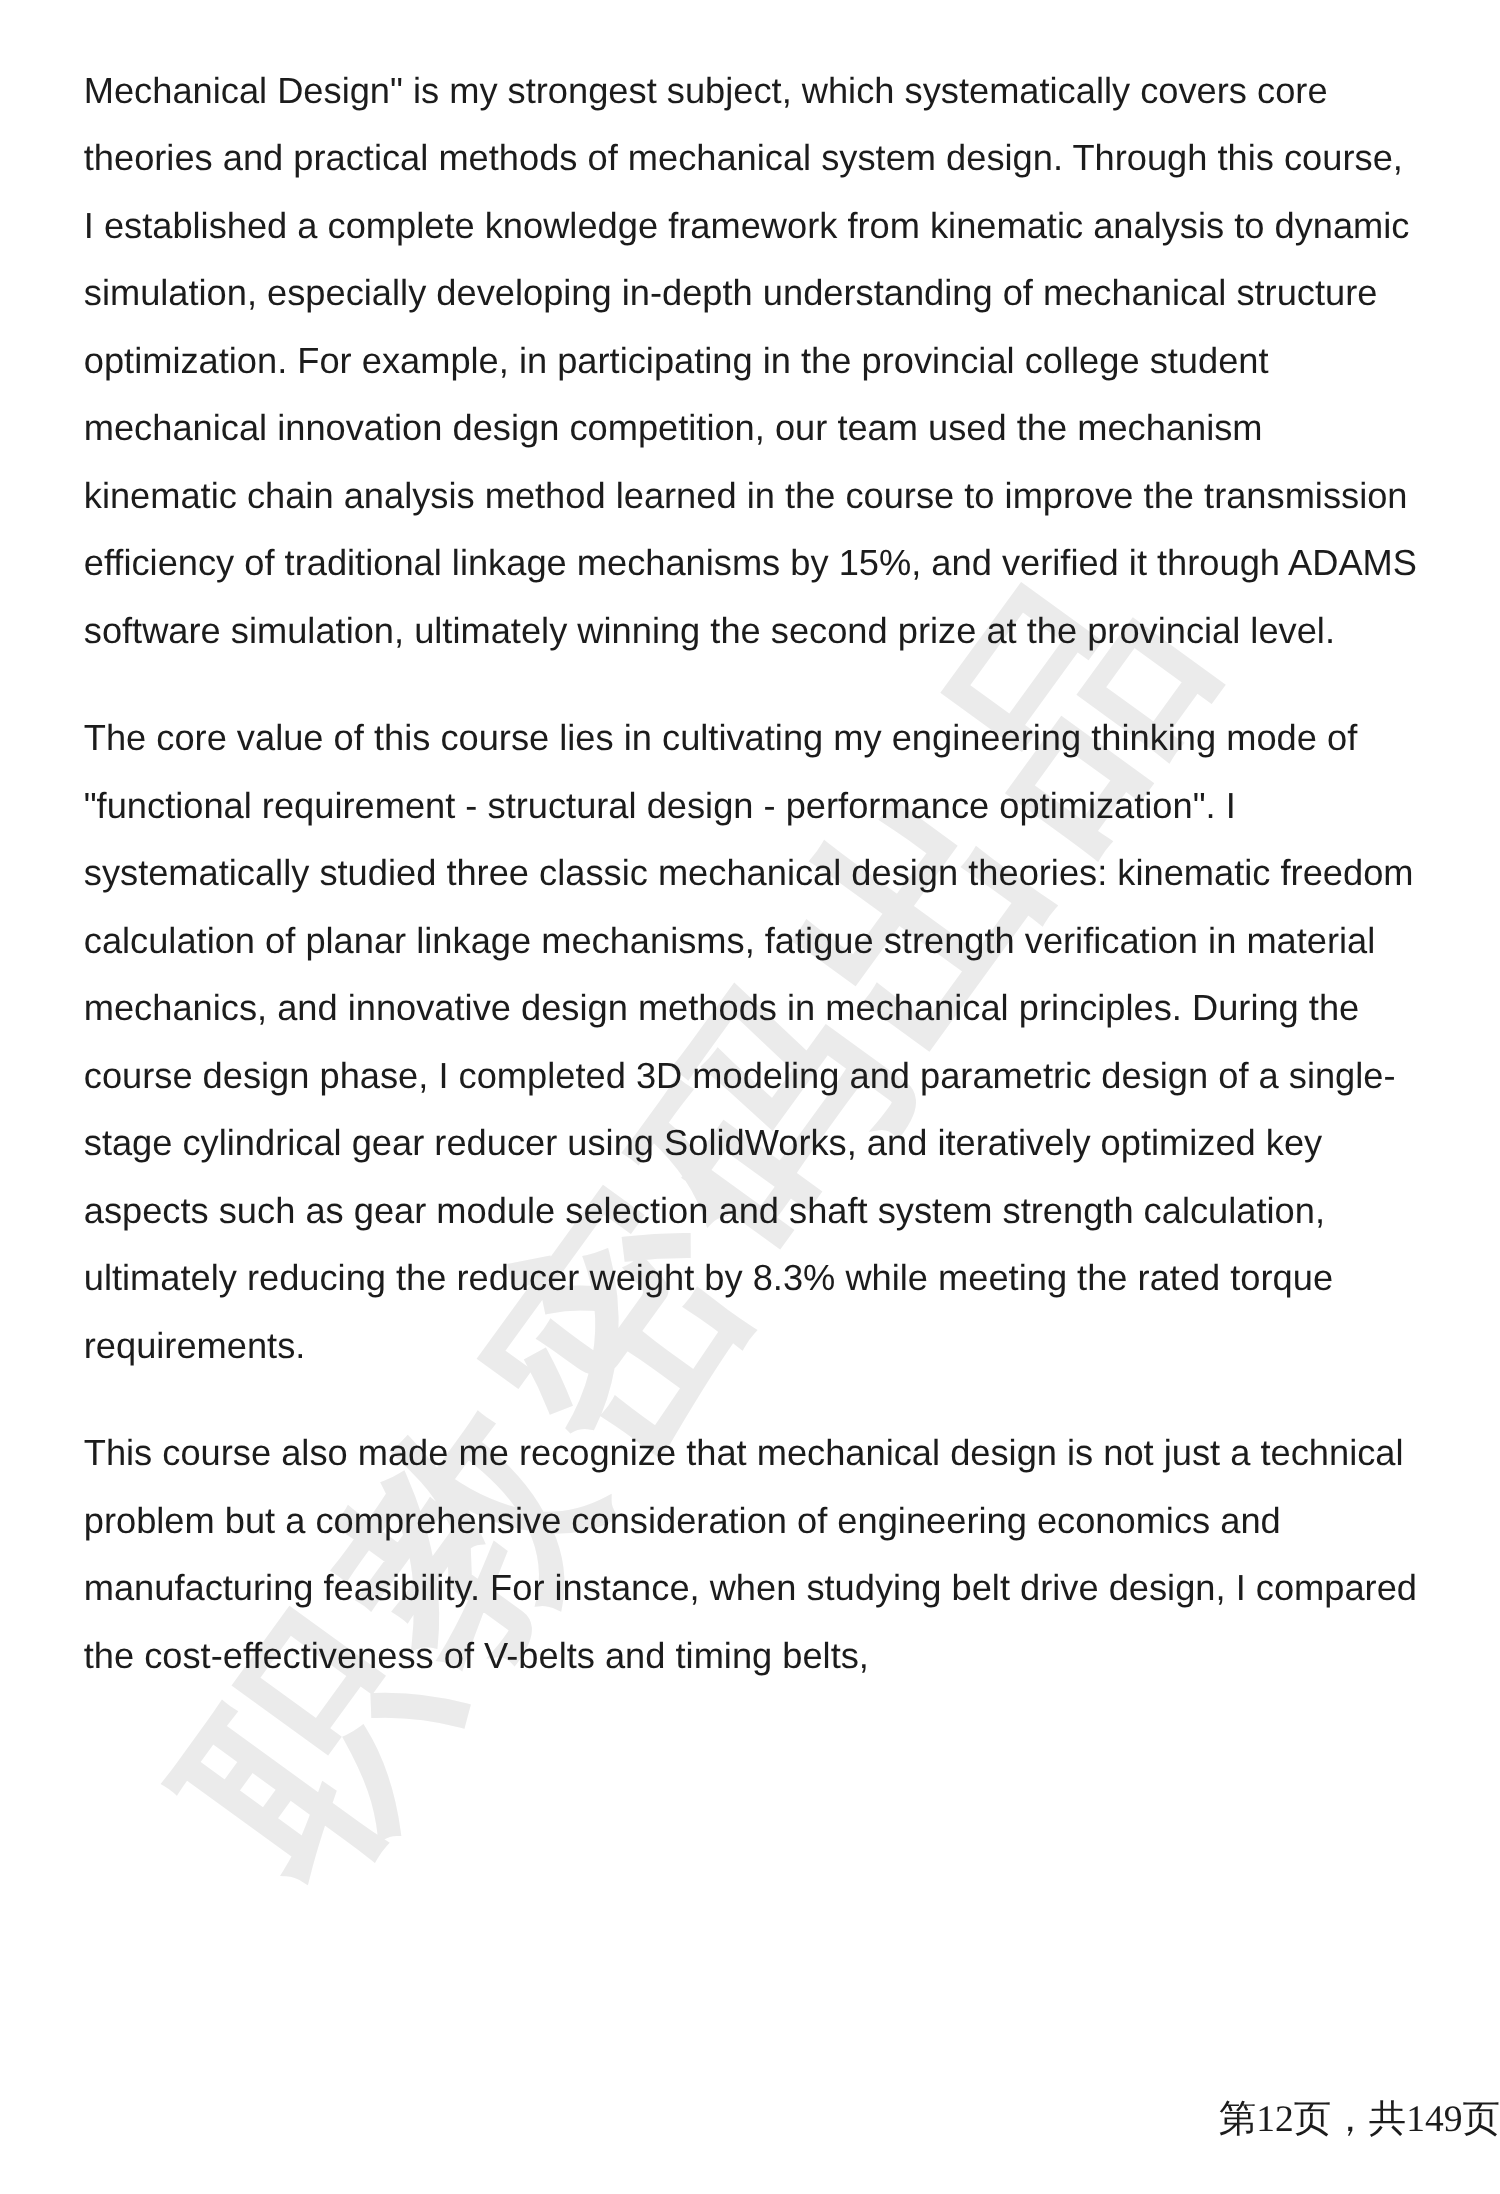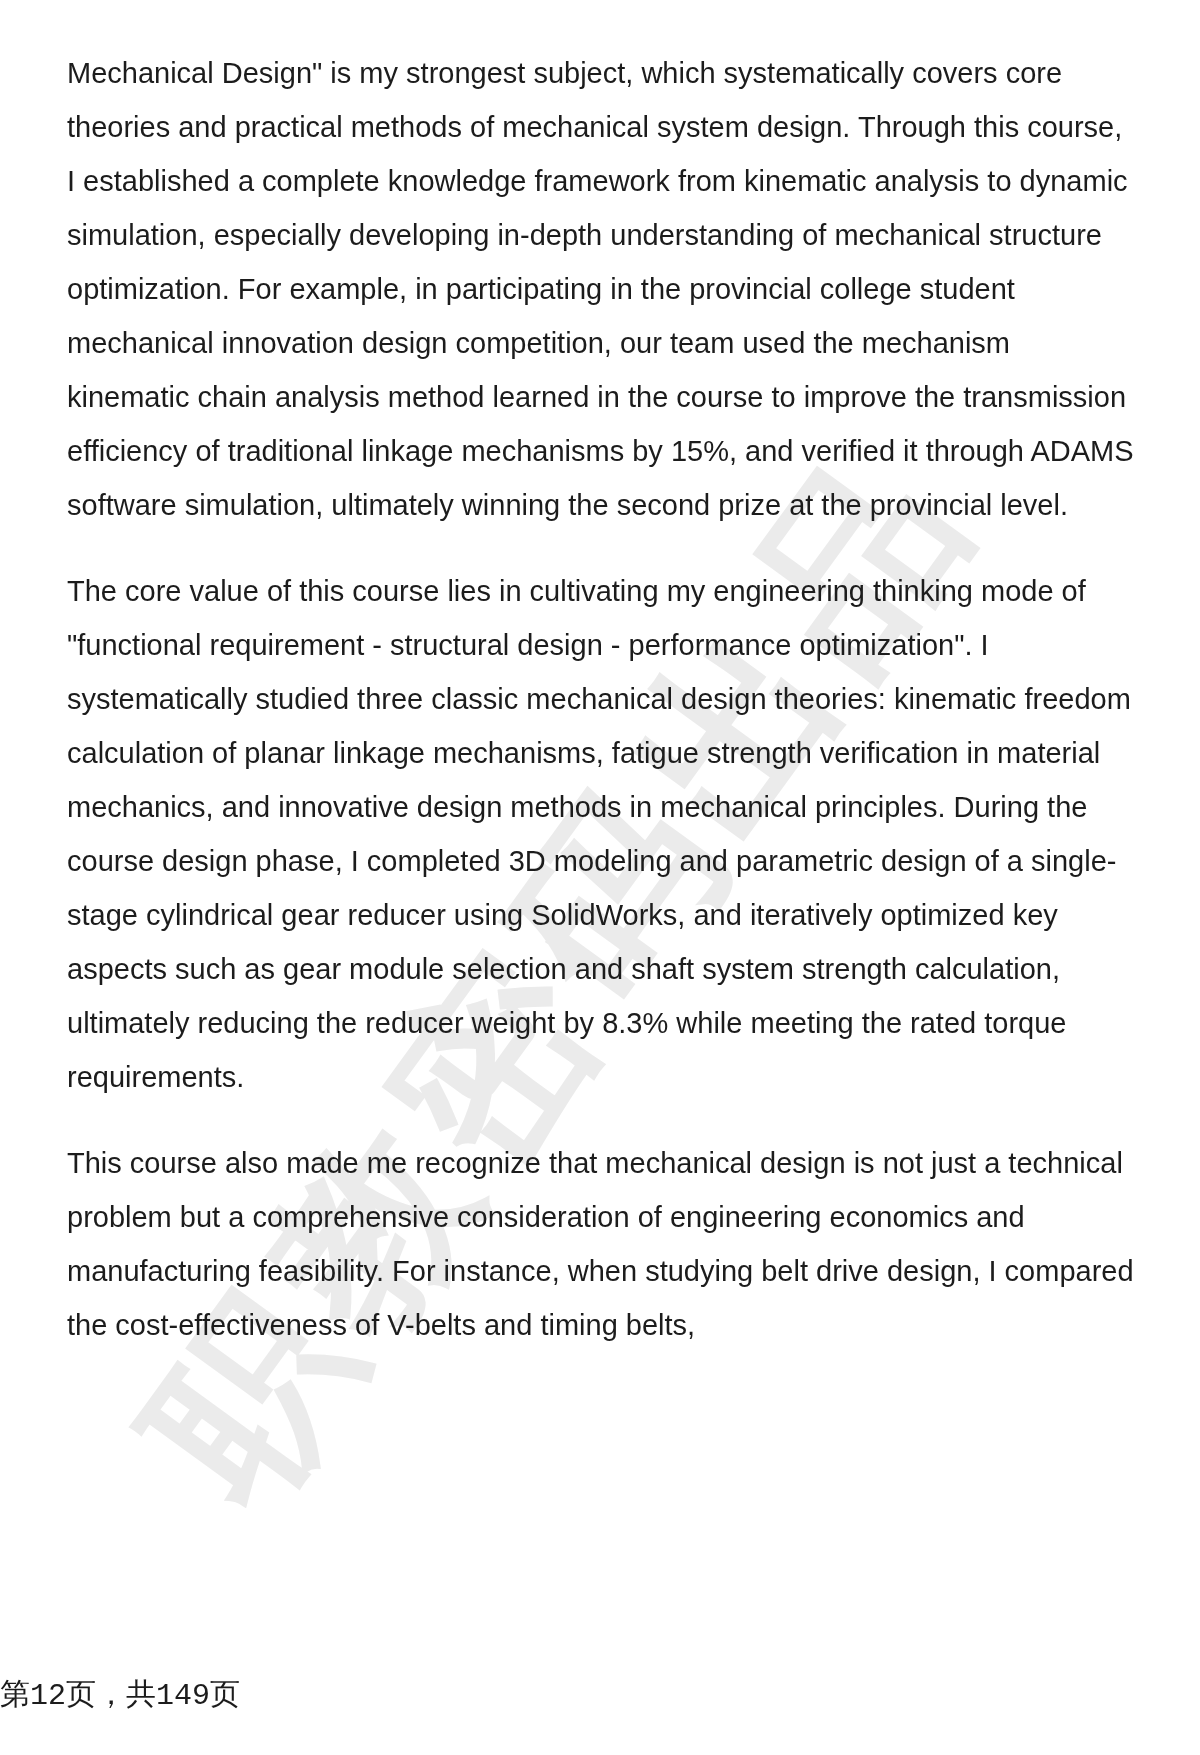--- a/index.html
+++ b/index.html
@@ -42,26 +42,26 @@
     text-align: left;
   }
   .content p {
     margin: 0 0 32px 0;
   }
   .footer {
     position: absolute;
     left: 0;
     top: 1676px;
     width: 100%;
-    text-align: left;
+    text-align: right;
     z-index: 1;
     color: #1c1c1c;
     font-size: 30px;
     line-height: 40px;
-    font-family: Liberation Mono, monospace;
+    font-family: Liberation Serif, serif;
   }
 </style>
 </head>
 <body>
 
 <div class="page">
 
   <div class="watermark">职教密码出品</div>
 
   <div class="content">

